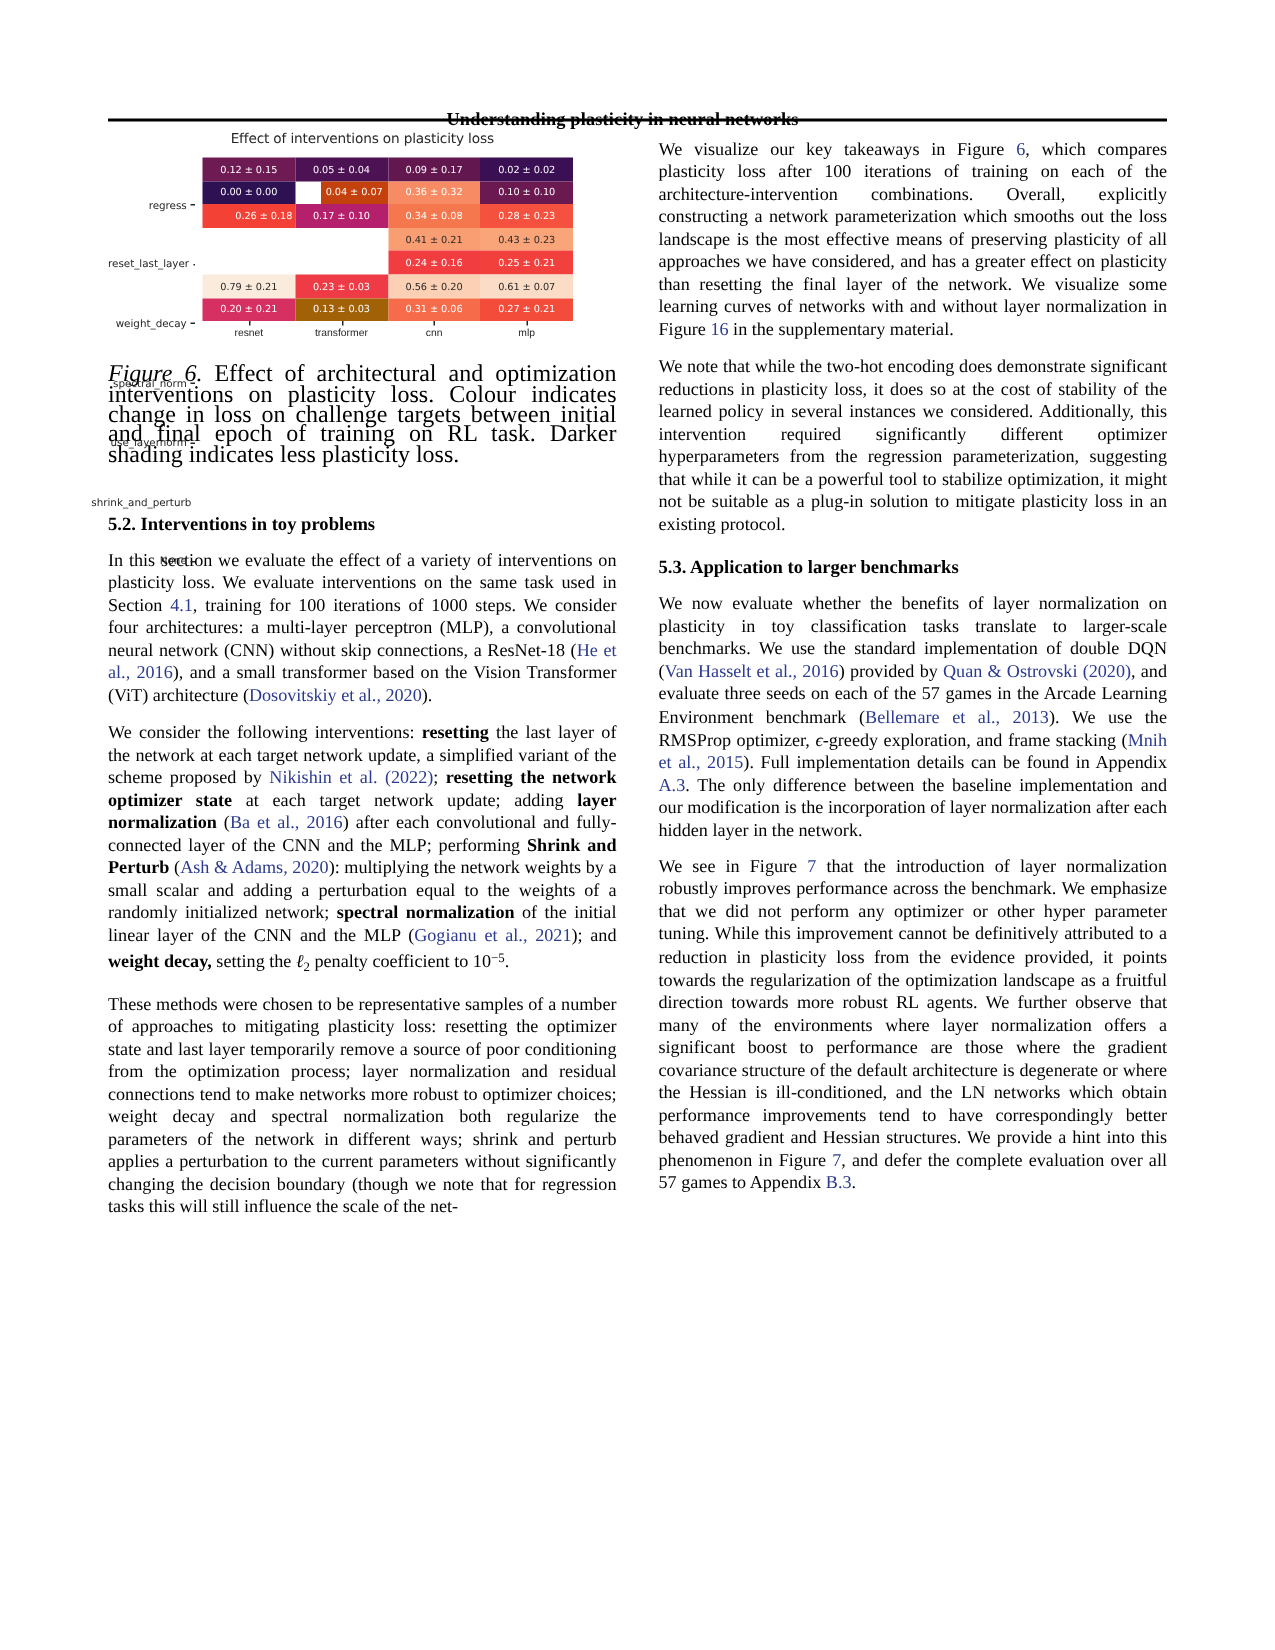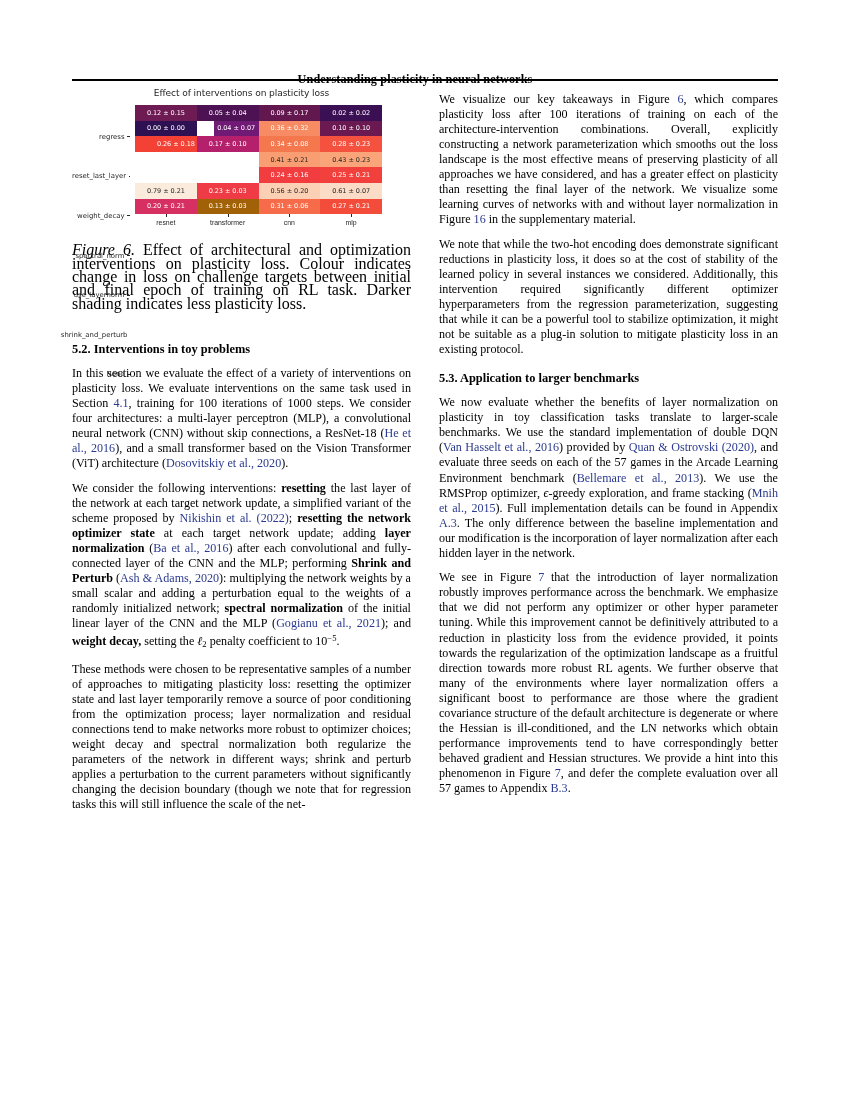--- a/index.html
+++ b/index.html
@@ -189,21 +189,21 @@
         <div class="rowlabel">shrink_and_perturb</div>
         <div class="rowlabel">None</div>
       </div>
 
       <div class="heat-grid" id="heat-grid">
           <div class="cell" style="background: rgb(110, 26, 83); color: rgb(255, 255, 255);">0.12 ± 0.15</div>
           <div class="cell" style="background: rgb(77, 18, 83); color: rgb(255, 255, 255);">0.05 ± 0.04</div>
           <div class="cell" style="background: rgb(99, 23, 79); color: rgb(255, 255, 255);">0.09 ± 0.17</div>
           <div class="cell" style="background: rgb(59, 15, 83); color: rgb(255, 255, 255);">0.02 ± 0.02</div>
           <div class="cell" style="background: rgb(45, 17, 82); color: rgb(255, 255, 255);">0.00 ± 0.00</div>
-          <div class="cell" style="background: #701a75; color: rgb(255, 255, 255); margin-left: 17px;">0.04 ± 0.07</div>
+          <div class="cell" style="background: #c2410c; color: rgb(255, 255, 255); margin-left: 17px;">0.04 ± 0.07</div>
           <div class="cell" style="background: rgb(246, 139, 100); color: rgb(255, 255, 255);">0.36 ± 0.32</div>
           <div class="cell" style="background: rgb(106, 25, 81); color: rgb(255, 255, 255);">0.10 ± 0.10</div>
           <div class="cell" style="background: rgb(243, 65, 54); color: rgb(255, 255, 255); padding-left: 20px;">0.26 ± 0.18</div>
           <div class="cell" style="background: rgb(180, 32, 108); color: rgb(255, 255, 255);">0.17 ± 0.10</div>
           <div class="cell" style="background: rgb(245, 119, 78); color: rgb(255, 255, 255);">0.34 ± 0.08</div>
           <div class="cell" style="background: rgb(244, 81, 62); color: rgb(255, 255, 255);">0.28 ± 0.23</div>
           <div class="cell empty" style="background: rgb(255, 255, 255); color: rgb(255, 255, 255);"></div>
           <div class="cell empty" style="background: rgb(255, 255, 255); color: rgb(255, 255, 255);"></div>
           <div class="cell" style="background: rgb(249, 158, 114); color: rgb(38, 38, 38);">0.41 ± 0.21</div>
           <div class="cell" style="background: rgb(249, 165, 121); color: rgb(38, 38, 38);">0.43 ± 0.23</div>

